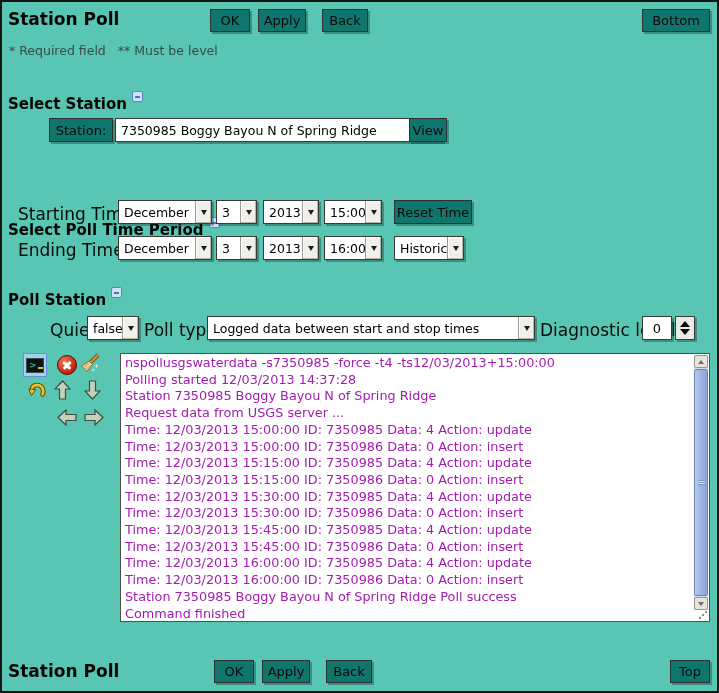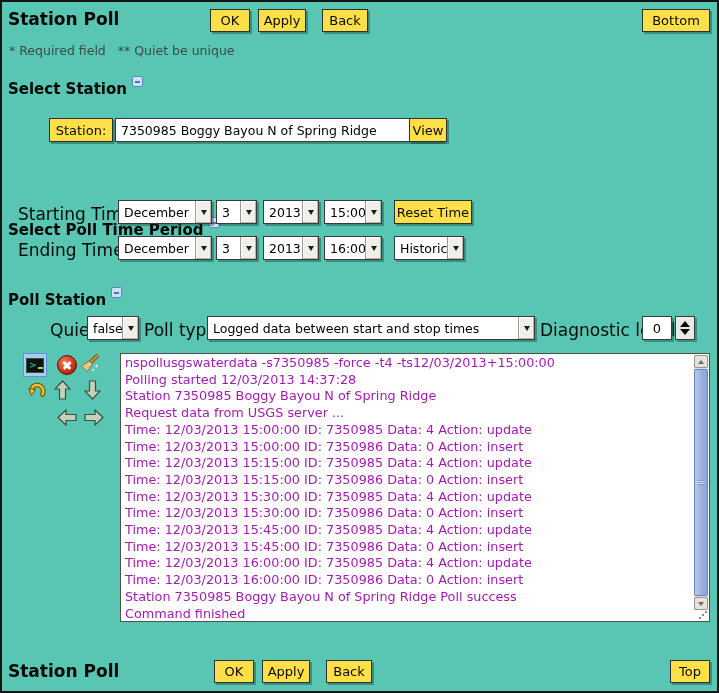--- a/index.html
+++ b/index.html
@@ -8,21 +8,21 @@
     background:#58C6B2; border:2px solid #141414; overflow:hidden;
     font-family:"DejaVu Sans","Liberation Sans",sans-serif; color:#000;
   }
   .abs{position:absolute;}
   .title{font-size:17px; font-weight:bold; color:#060606; white-space:nowrap;}
   .heading{font-size:15px; font-weight:bold; color:#060606; white-space:nowrap;}
   .note{font-size:12.5px; color:#3a4d47; white-space:nowrap;}
   .lbl{font-size:17px; color:#0a0a0a; white-space:nowrap;}
 
   .btn{
-    position:absolute; height:23px; background:#fde047;
+    position:absolute; height:23px; background:#0f766e;
     border:1px solid #2f2f2f; box-shadow:2px 2px 0 rgba(10,40,34,0.35);
     display:flex; align-items:center; justify-content:center;
     font-size:13px; color:#0a0a0a; box-sizing:border-box; white-space:nowrap; cursor:default;
   }
   .sel{
     position:absolute; height:24px; background:#ffffff;
     border:1px solid #3a3a38; box-shadow:2px 2px 0 rgba(10,40,34,0.35);
     display:flex; align-items:center; font-size:12.5px; box-sizing:border-box; white-space:nowrap;
   }
   .sel-text{padding-left:5px; overflow:hidden; white-space:nowrap;}
@@ -99,24 +99,24 @@
 
 <div class="page">
 
   <div class="abs title" style="left:6px;top:7px;">Station Poll</div>
   <div class="btn" style="left:208px;top:7px;width:40px;">OK</div>
   <div class="btn" style="left:256px;top:7px;width:48px;">Apply</div>
   <div class="btn" style="left:320px;top:7px;width:46px;">Back</div>
   <div class="btn" style="left:640px;top:7px;width:68px;">Bottom</div>
   <div class="abs note" style="left:7px;top:41px;">
     <span>* Required field</span>
-    <span style="margin-left:8px;">** Quiet be unique</span>
-  </div>
-
-  <div class="abs heading" style="left:6px;top:74px;">
+    <span style="margin-left:8px;">** Must be level</span>
+  </div>
+
+  <div class="abs heading" style="left:6px;top:89px;">
     <span>Select Station</span><span class="collapse"><span class="minus"></span></span>
   </div>
   <div class="btn" style="left:47px;top:116px;width:64px;height:24px;">Station:</div>
   <div class="sel" style="left:113px;top:116px;width:328px;">
     <span class="sel-text">7350985 Boggy Bayou N of Spring Ridge</span>
     <span class="dd">
         <span class="tri"></span>
       </span>
   </div>
   <div class="btn" style="left:407px;top:116px;width:38px;height:24px;">View</div>

